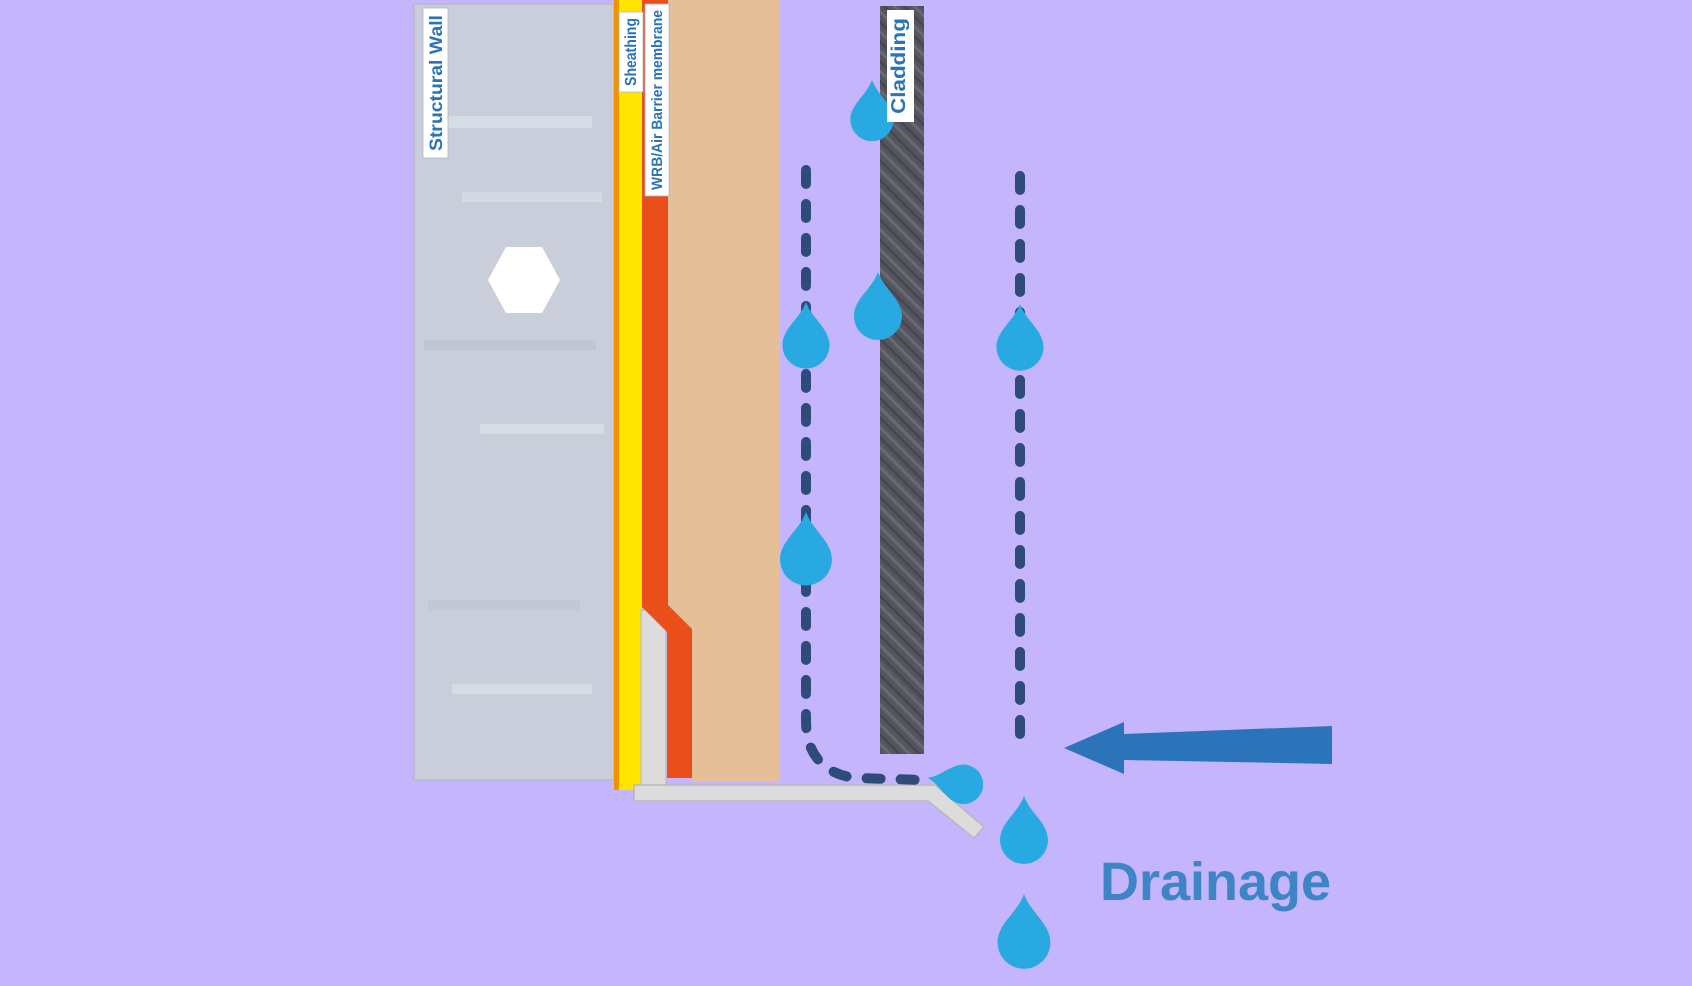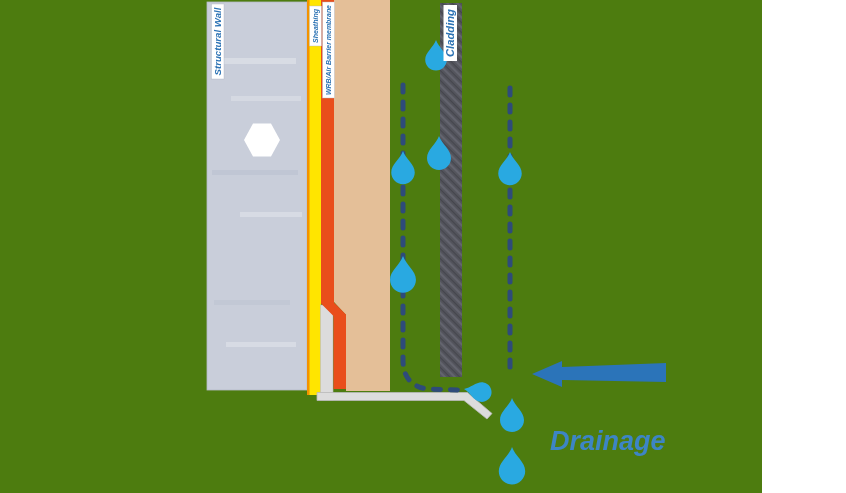--- a/index.html
+++ b/index.html
@@ -1,23 +1,22 @@
 <!DOCTYPE html>
 <html><head>
 <meta charset="utf-8">
 <style>
   html, body { margin: 0; padding: 0; background: #ffffff; }
   .stage {
     position: relative;
-    width: 762px;
+    width: 846px;
     height: 493px;
-    background: #4d7c0f;
+    background: #c4b5fd;
     overflow: hidden;
     font-family: "Liberation Sans", sans-serif;
-    font-style: italic;
   }
   svg { display: block; }
   .layer-label {
     font-family: "Liberation Sans", sans-serif;
     font-weight: bold;
   }
   .drainage-word {
     font-family: "Liberation Sans", sans-serif;
     font-weight: bold;
     font-size: 27px;

